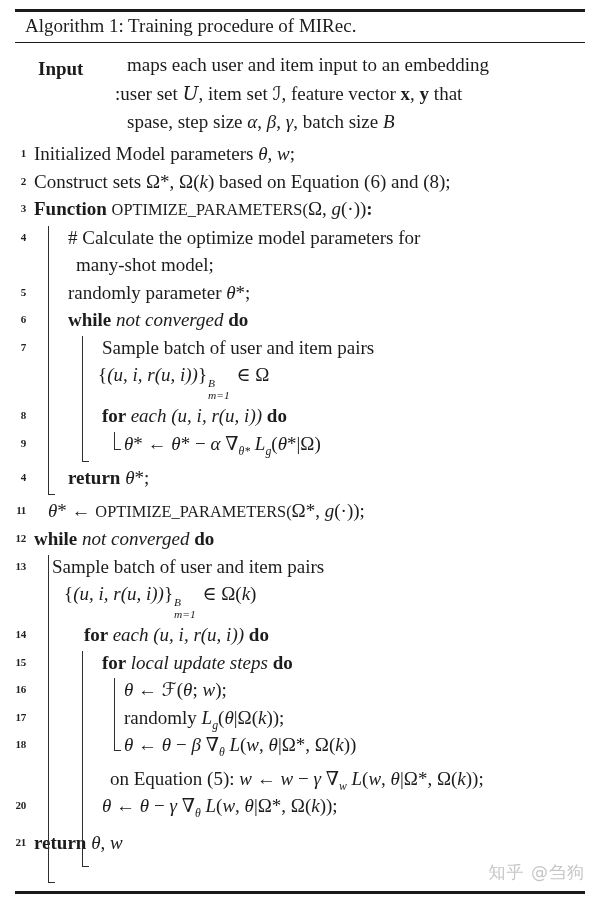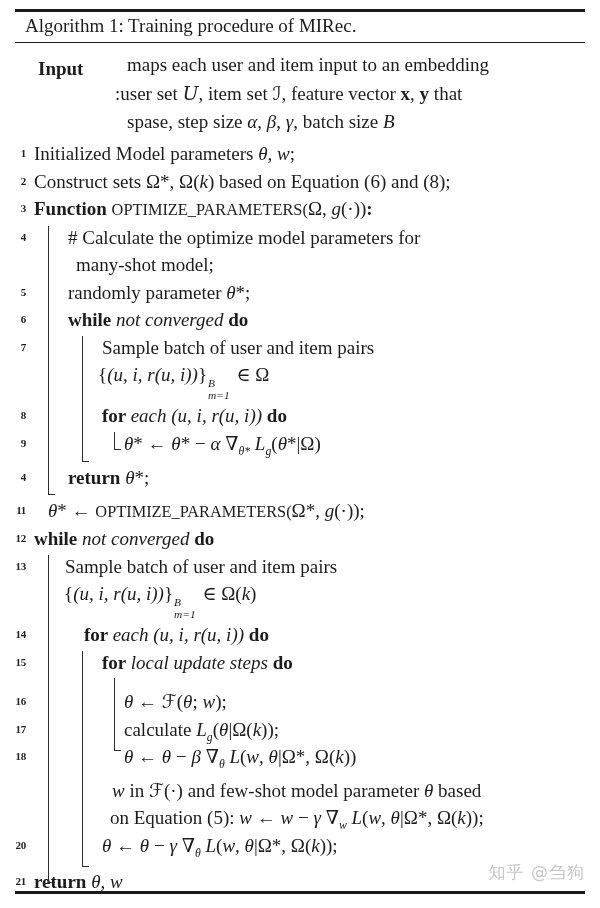--- a/index.html
+++ b/index.html
@@ -64,31 +64,30 @@
       <div class="row" style="padding-left: 102px;"><span class="num">7</span><span class="seg s-n">Sample batch of user and item pairs</span></div>
       <div class="row" style="padding-left: 98px;"><span class="seg s-n">{</span><span class="seg s-i">(u, i, r(u, i))</span><span class="seg s-n">}</span><span class="ss">
           <span>B</span>
           <span>m=1</span>
         </span><span class="seg s-n"> ∈ Ω</span></div>
       <div class="row" style="padding-left: 102px;"><span class="num">8</span><span class="seg s-b">for </span><span class="seg s-i">each </span><span class="seg s-i">(u, i, r(u, i))</span><span class="seg s-b"> do</span></div>
       <div class="row" style="padding-left: 124px; margin-bottom: 7px;"><span class="num">9</span><span class="seg s-i">θ</span><span class="seg s-n">* ← </span><span class="seg s-i">θ</span><span class="seg s-n">* − </span><span class="seg s-i">α</span><span class="seg s-n"> ∇</span><span class="seg s-sub s-i">θ*</span><span class="seg s-n"> </span><span class="seg s-i">L</span><span class="seg s-sub s-i">g</span><span class="seg s-n">(</span><span class="seg s-i">θ</span><span class="seg s-n">*|Ω)</span></div>
       <div class="row" style="padding-left: 68px; margin-bottom: 5px;"><span class="num">4</span><span class="seg s-b">return </span><span class="seg s-i">θ</span><span class="seg s-n">*;</span></div>
       <div class="row" style="padding-left: 48px;"><span class="num">11</span><span class="seg s-i">θ</span><span class="seg s-n">* ← </span><span class="seg s-mono">OPTIMIZE_PARAMETERS(</span><span class="seg s-n">Ω*, </span><span class="seg s-i">g</span><span class="seg s-n">(·));</span></div>
       <div class="row" style="padding-left: 34px;"><span class="num">12</span><span class="seg s-b">while </span><span class="seg s-i">not converged </span><span class="seg s-b">do</span></div>
-      <div class="row" style="padding-left: 65px;"><span class="num">13</span><span class="seg s-n">Sample batch of user and item pairs</span></div>
+      <div class="row" style="padding-left: 52px;"><span class="num">13</span><span class="seg s-n">Sample batch of user and item pairs</span></div>
       <div class="row" style="padding-left: 64px;"><span class="seg s-n">{</span><span class="seg s-i">(u, i, r(u, i))</span><span class="seg s-n">}</span><span class="ss">
           <span>B</span>
           <span>m=1</span>
         </span><span class="seg s-n"> ∈ Ω(</span><span class="seg s-i">k</span><span class="seg s-n">)</span></div>
       <div class="row" style="padding-left: 84px;"><span class="num">14</span><span class="seg s-b">for </span><span class="seg s-i">each </span><span class="seg s-i">(u, i, r(u, i))</span><span class="seg s-b"> do</span></div>
       <div class="row" style="padding-left: 102px;"><span class="num">15</span><span class="seg s-b">for </span><span class="seg s-i">local update steps </span><span class="seg s-b">do</span></div>
-      <div class="row" style="padding-left: 124px; margin-top: 12px;"><span class="num">16</span><span class="seg s-i">θ</span><span class="seg s-n"> ← </span><span class="seg s-cal">ℱ</span><span class="seg s-n">(</span><span class="seg s-i">θ</span><span class="seg s-n">; </span><span class="seg s-i">w</span><span class="seg s-n">);</span></div>
-      <div class="row" style="padding-left: 124px;"><span class="num">17</span><span class="seg s-n">calculate </span><span class="seg s-i">L</span><span class="seg s-sub s-i">g</span><span class="seg s-n">(</span><span class="seg s-i">θ</span><span class="seg s-n">|Ω(</span><span class="seg s-i">k</span><span class="seg s-n">));</span></div>
+      <div class="row" style="padding-left: 124px;"><span class="num">16</span><span class="seg s-i">θ</span><span class="seg s-n"> ← </span><span class="seg s-cal">ℱ</span><span class="seg s-n">(</span><span class="seg s-i">θ</span><span class="seg s-n">; </span><span class="seg s-i">w</span><span class="seg s-n">);</span></div>
+      <div class="row" style="padding-left: 124px;"><span class="num">17</span><span class="seg s-n">randomly </span><span class="seg s-i">L</span><span class="seg s-sub s-i">g</span><span class="seg s-n">(</span><span class="seg s-i">θ</span><span class="seg s-n">|Ω(</span><span class="seg s-i">k</span><span class="seg s-n">));</span></div>
       <div class="row" style="padding-left: 124px; margin-bottom: 6px;"><span class="num">18</span><span class="seg s-i">θ</span><span class="seg s-n"> ← </span><span class="seg s-i">θ</span><span class="seg s-n"> − </span><span class="seg s-i">β</span><span class="seg s-n"> ∇</span><span class="seg s-sub s-i">θ</span><span class="seg s-n"> </span><span class="seg s-i">L</span><span class="seg s-n">(</span><span class="seg s-i">w</span><span class="seg s-n">, </span><span class="seg s-i">θ</span><span class="seg s-n">|Ω*, Ω(</span><span class="seg s-i">k</span><span class="seg s-n">))</span></div>
-      <div class="row" style="padding-left: 112px;"><span class="seg s-i">w</span><span class="seg s-n"> in </span><span class="seg s-cal">ℱ</span><span class="seg s-n">(·) and few-shot model parameter </span><span class="seg s-i">θ</span><span class="seg s-n"> based</span></div>
       <div class="row" style="padding-left: 110px;"><span class="seg s-n">on Equation (5): </span><span class="seg s-i">w</span><span class="seg s-n"> ← </span><span class="seg s-i">w</span><span class="seg s-n"> − </span><span class="seg s-i">γ</span><span class="seg s-n"> ∇</span><span class="seg s-sub s-i">w</span><span class="seg s-n"> </span><span class="seg s-i">L</span><span class="seg s-n">(</span><span class="seg s-i">w</span><span class="seg s-n">, </span><span class="seg s-i">θ</span><span class="seg s-n">|Ω*, Ω(</span><span class="seg s-i">k</span><span class="seg s-n">));</span></div>
       <div class="row" style="padding-left: 102px; margin-bottom: 9px;"><span class="num">20</span><span class="seg s-i">θ</span><span class="seg s-n"> ← </span><span class="seg s-i">θ</span><span class="seg s-n"> − </span><span class="seg s-i">γ</span><span class="seg s-n"> ∇</span><span class="seg s-sub s-i">θ</span><span class="seg s-n"> </span><span class="seg s-i">L</span><span class="seg s-n">(</span><span class="seg s-i">w</span><span class="seg s-n">, </span><span class="seg s-i">θ</span><span class="seg s-n">|Ω*, Ω(</span><span class="seg s-i">k</span><span class="seg s-n">));</span></div>
       <div class="row" style="padding-left: 34px;"><span class="num">21</span><span class="seg s-b">return </span><span class="seg s-i">θ</span><span class="seg s-n">, </span><span class="seg s-i">w</span></div>
       <div class="vrule" style="left: 48px; top: 86px; height: 268px;"></div>
       <div class="vfoot" style="left: 48px; top: 354px;"></div>
       <div class="vrule" style="left: 82px; top: 196px; height: 125px;"></div>
       <div class="vfoot" style="left: 82px; top: 321px;"></div>
       <div class="vrule" style="left: 114px; top: 292px; height: 17px;"></div>
       <div class="vfoot" style="left: 114px; top: 309px;"></div>
       <div class="vrule" style="left: 48px; top: 415px; height: 327px;"></div>

